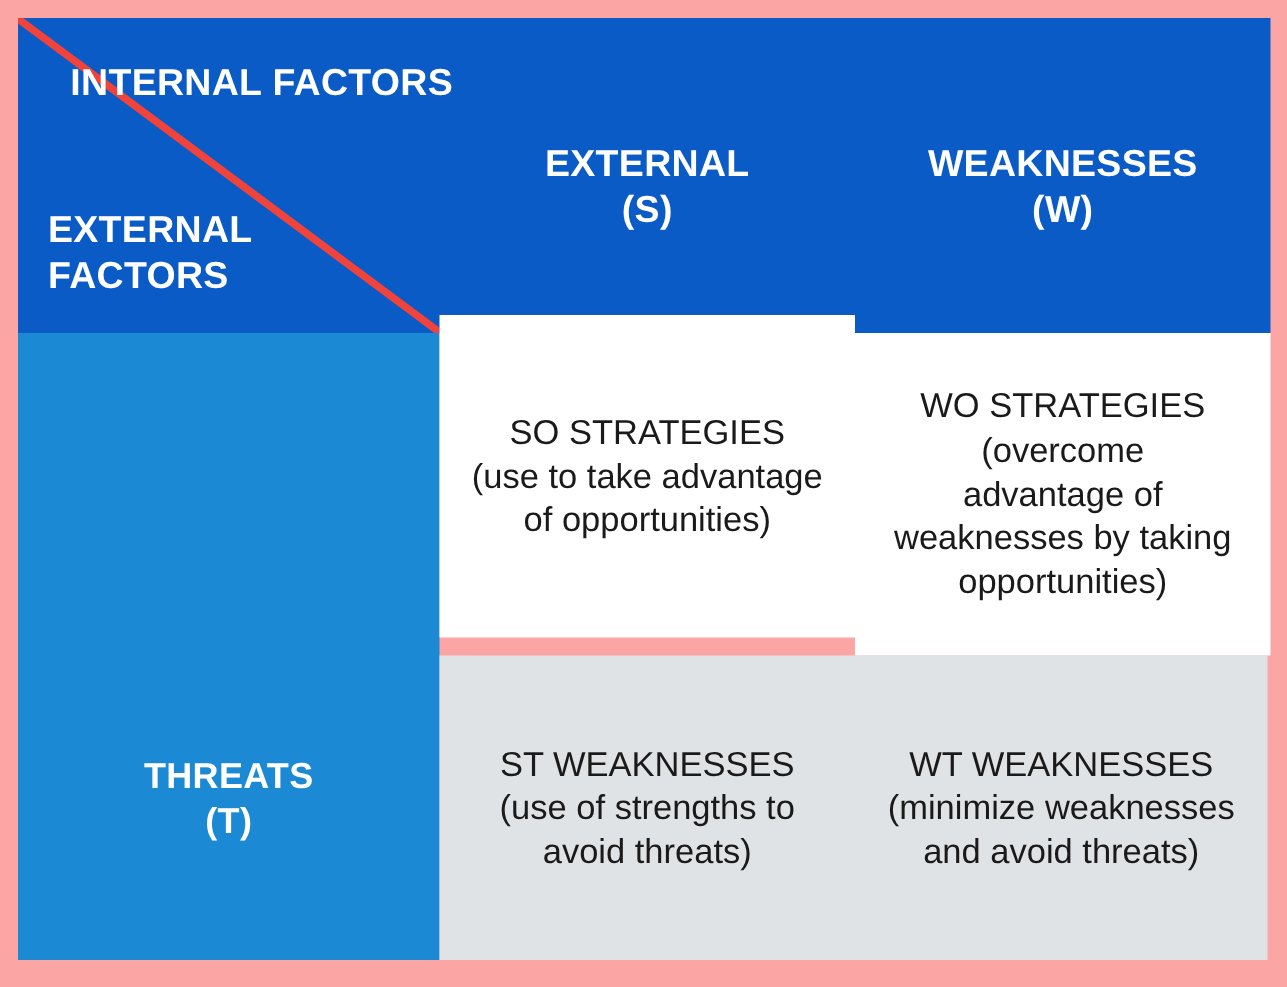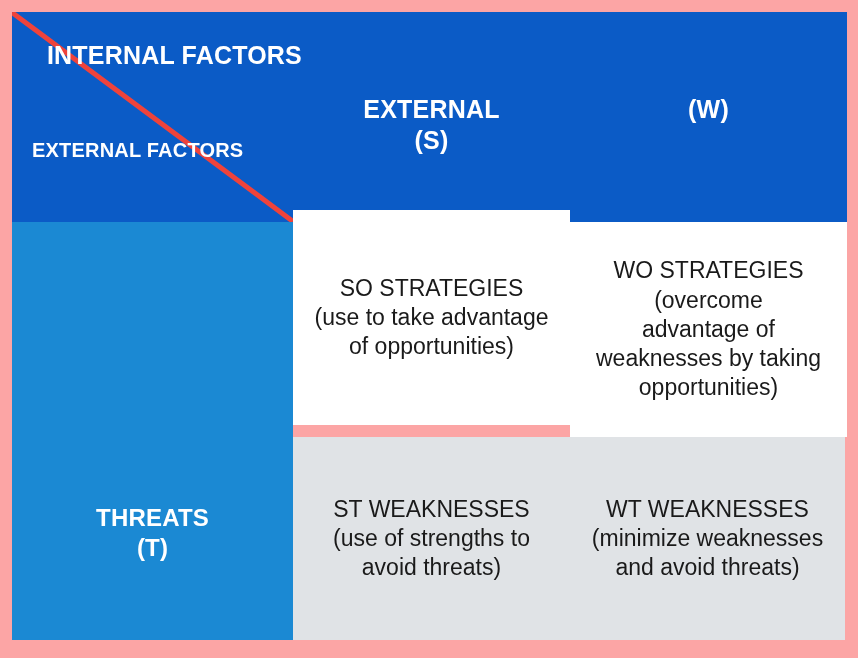--- a/index.html
+++ b/index.html
@@ -53,21 +53,21 @@
     line-height: 1.25;
     letter-spacing: 0.2px;
   }
   .external-label {
     position: absolute;
     left: 20px;
     top: 126px;
     width: 260px;
     text-align: left;
     color: #ffffff;
-    font-size: 20px;
+    font-size: 25px;
     font-weight: bold;
     line-height: 1.25;
     letter-spacing: 0.2px;
   }
   .col-head {
     position: absolute;
     top: 82px;
     color: #ffffff;
     font-size: 25px;
     font-weight: bold;
@@ -143,20 +143,21 @@
       <span class="sub">EXTERNAL</span>
       <span class="sub">FACTORS</span>
     </div>
 
     <div class="col-head" id="col-head-strengths">
       <span class="sub">EXTERNAL</span>
       <span class="sub">(S)</span>
     </div>
 
     <div class="col-head" id="col-head-weaknesses">
+      <span class="sub">WEAKNESSES</span>
       <span class="sub">(W)</span>
     </div>
   </div>
 
   <div class="left-column">
 
 
     <div class="row-label" id="row-label-threats">
       <span class="sub">THREATS</span>
       <span class="sub">(T)</span>

